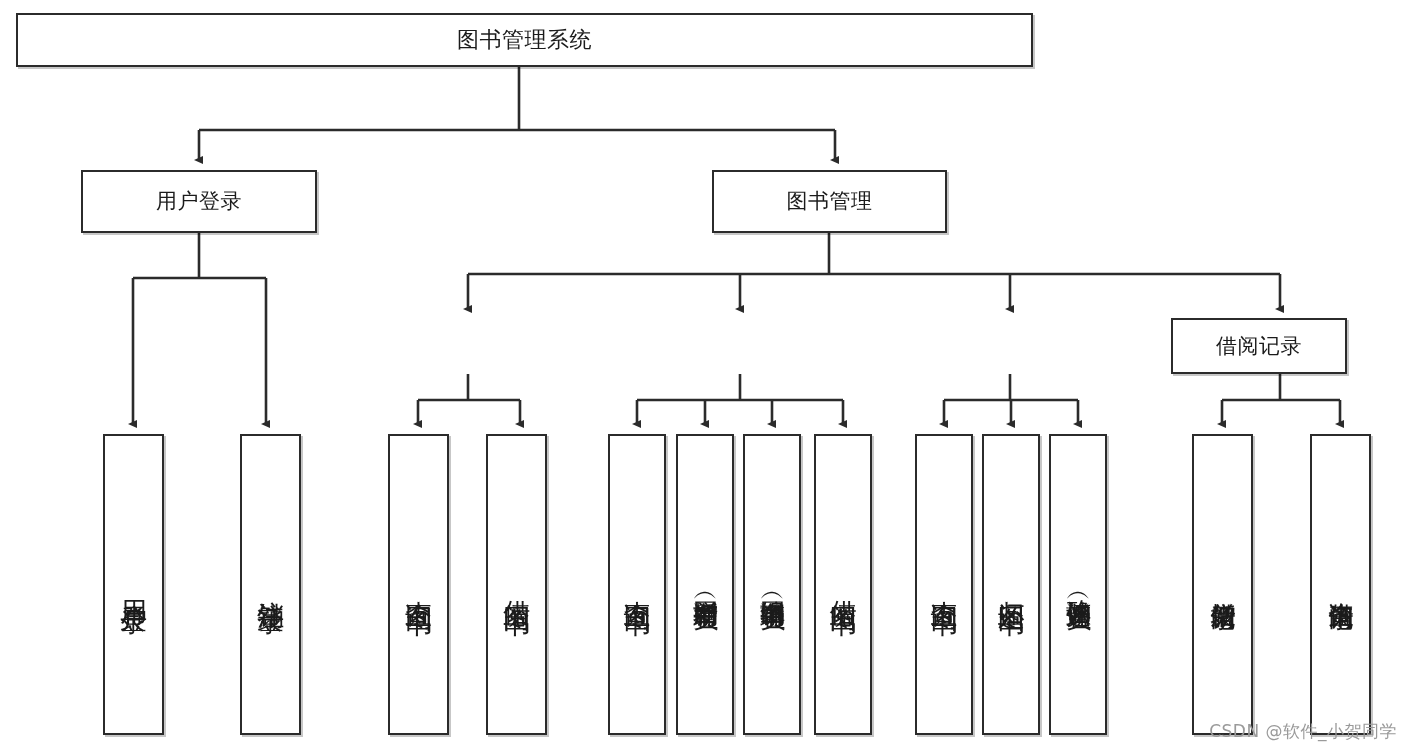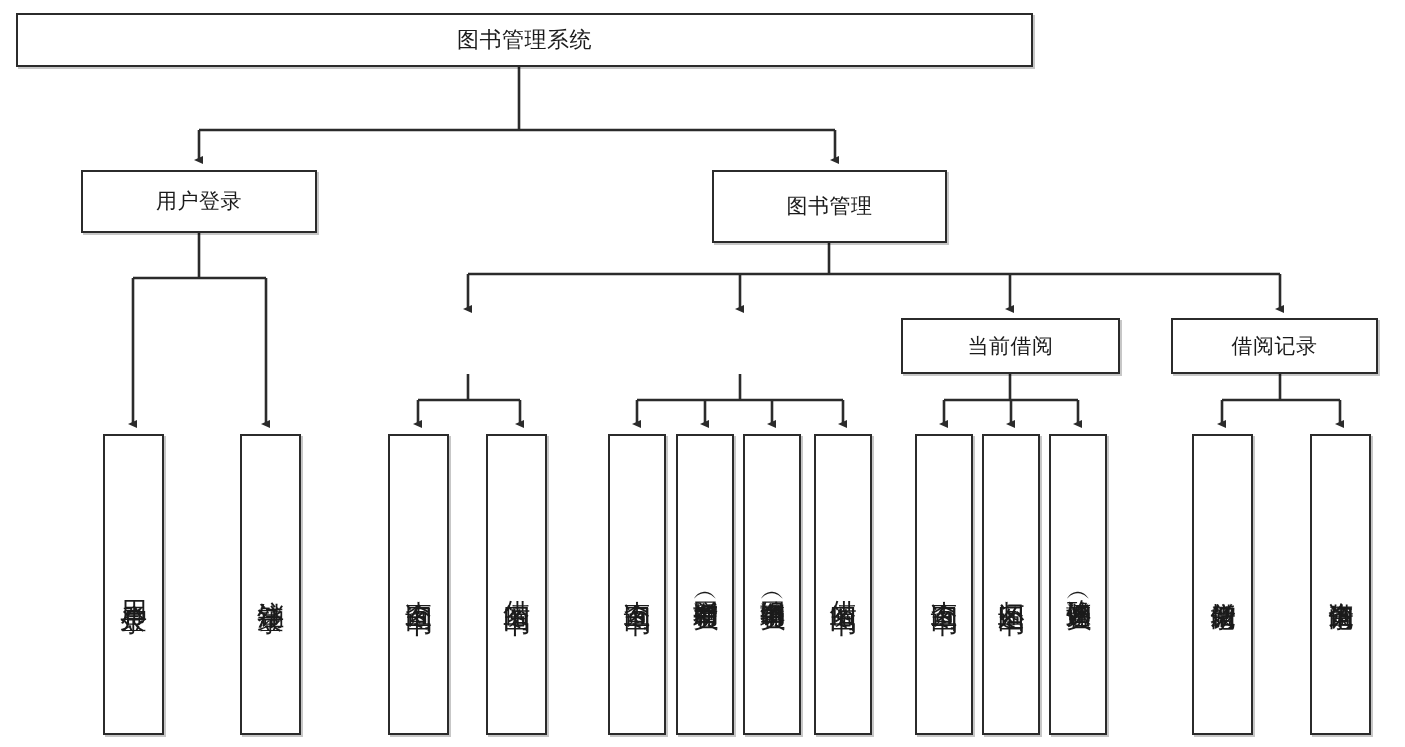--- a/index.html
+++ b/index.html
@@ -129,28 +129,25 @@
     </g>
   </svg>
 
   <div class="node h root" style="left:16px; top:13px; width:1017px; height:54px;">
     <span class="label">图书管理系统</span>
   </div>
 
   <div class="node h" style="left:81px; top:170px; width:236px; height:63px;">
     <span class="label">用户登录</span>
   </div>
-  <div class="node h" style="left:712px; top:170px; width:235px; height:73px;">
+  <div class="node h" style="left:712px; top:170px; width:235px; height:63px;">
     <span class="label">图书管理</span>
   </div>
 
-  <div class="node h" style="left:901px; top:318px; width:219px; height:56px;">
-    <span class="label">当前借阅</span>
-  </div>
-  <div class="node h" style="left:1171px; top:318px; width:207px; height:56px;">
+  <div class="node h" style="left:1171px; top:318px; width:176px; height:56px;">
     <span class="label">借阅记录</span>
   </div>
 
   <div class="node v" style="left:103px; top:434px; width:61px; height:301px;">
     <span class="label">用户登录</span>
   </div>
   <div class="node v" style="left:240px; top:434px; width:61px; height:301px;">
     <span class="label">注销登录</span>
   </div>
 
@@ -184,14 +181,15 @@
     <span class="label">确认归还（管理员）</span>
   </div>
 
   <div class="node v narrow" style="left:1192px; top:434px; width:61px; height:301px;">
     <span class="label">新增借阅记录</span>
   </div>
   <div class="node v narrow" style="left:1310px; top:434px; width:61px; height:301px;">
     <span class="label">查询借阅记录</span>
   </div>
 
+  <div class="watermark">CSDN @软件_小贺同学</div>
 
 </div>
 
 </body></html>

